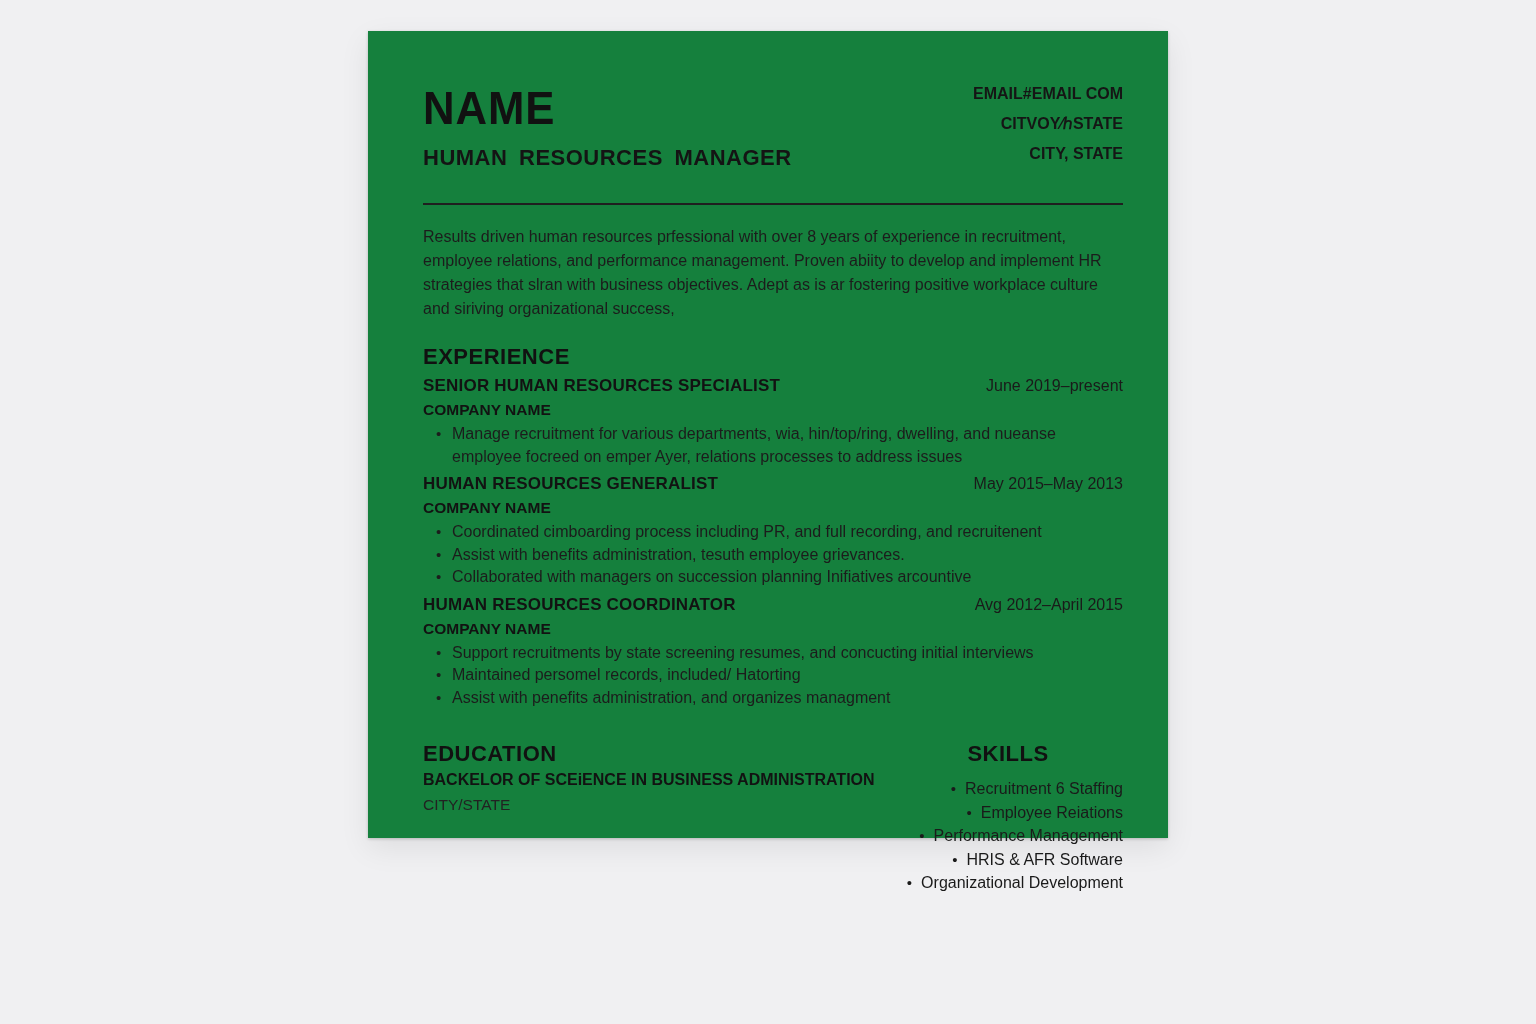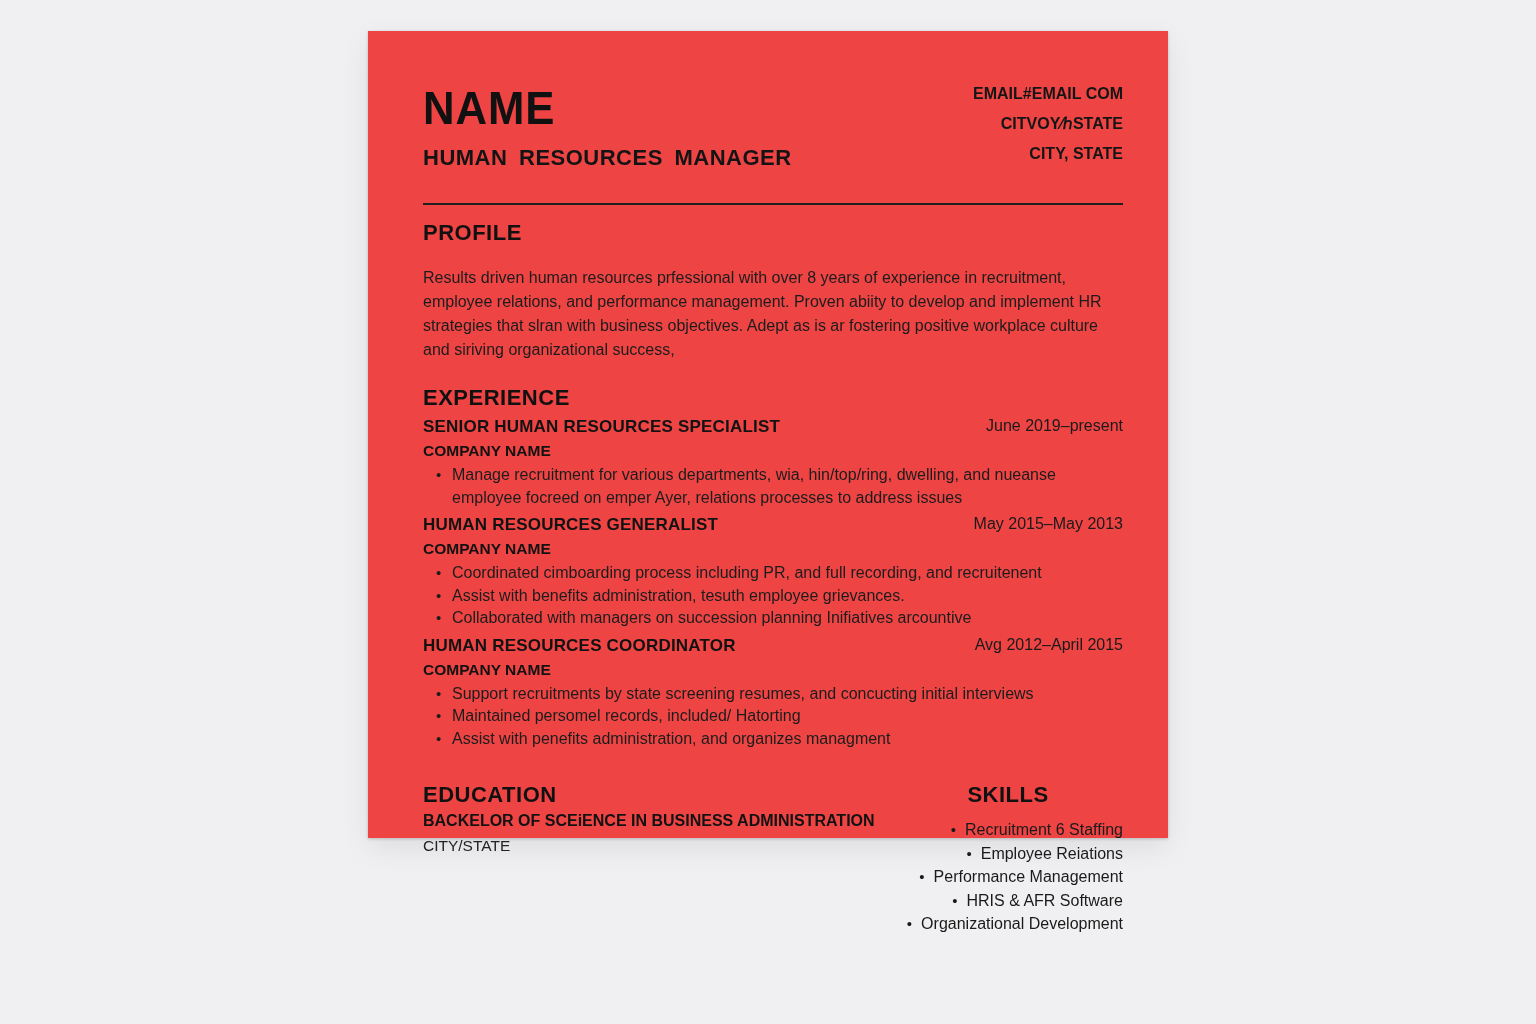--- a/index.html
+++ b/index.html
@@ -7,21 +7,21 @@
     width: 1536px; height: 1024px;
     background: #f0f0f2;
     font-family: "Liberation Sans", sans-serif;
     color: #161616;
     overflow: hidden;
   }
   .page {
     position: relative;
     width: 800px; height: 807px;
     margin: 31px auto 0 auto;
-    background: #ef4444;
+    background: #15803d;
     box-shadow: 0 1px 3px rgba(0,0,0,0.20), 0 10px 28px rgba(0,0,0,0.08);
     padding: 46px 45px 0 55px;
   }
   
   .header { display: flex; justify-content: space-between; align-items: flex-start; }
   .name {
     font-size: 46px; font-weight: 800; letter-spacing: 1px;
     transform: scaleX(.95); transform-origin: left top;
     line-height: 1.0; margin-top: 8px; color: #111;
   }
@@ -32,21 +32,21 @@
   .contact { text-align: right; font-size: 16px; font-weight: 600; line-height: 30px; margin-top: 2px; color: #151515; }
   .rule { border: none; border-top: 2px solid #1f1f1f; margin-top: 32px; }
   
   .section-heading {
     font-size: 22px; font-weight: 800; letter-spacing: .5px; color: #111;
   }
   .profile { margin-top: 15px; }
   .profile p { font-size: 16px; line-height: 24px; margin-top: 20px; color: #1c1c1c; }
   .experience { margin-top: 23px; }
   .job { margin-top: 5px; }
-  .job-head { display: flex; justify-content: space-between; align-items: flex-start; margin-top: 6px; }
+  .job-head { display: flex; justify-content: space-between; align-items: center; margin-top: 6px; }
   .job-name { font-size: 17px; font-weight: 700; letter-spacing: .2px; color: #121212; }
   .job-dates { font-size: 16px; font-weight: 400; color: #1a1a1a; }
   .company { font-size: 15.5px; font-weight: 700; margin-top: 5px; color: #121212; }
   ul.bullets { list-style: none; margin-top: 4px; }
   ul.bullets li {
     position: relative; padding-left: 29px;
     font-size: 16px; line-height: 22.5px; color: #1c1c1c;
   }
   ul.bullets li::before {
     content: "•"; position: absolute; left: 13px; top: 0;
@@ -77,21 +77,20 @@
     <div class="contact">
       <div>EMAIL#EMAIL COM</div>
       <div>CITVOY⁄ℎSTATE</div>
       <div>CITY, STATE</div>
     </div>
   </div>
 
   <hr class="rule">
 
   <div class="profile">
-    <div class="section-heading">PROFILE</div>
     <p>Results driven human resources prfessional with over 8 years of experience in recruitment, employee relations, and performance management. Proven abiity to develop and implement HR strategies that slran with business objectives. Adept as is ar fostering positive workplace culture and siriving organizational success,</p>
   </div>
 
   <div class="experience">
     <div class="section-heading">EXPERIENCE</div>
 
     <div class="job">
       <div class="job-head">
         <span class="job-name">SENIOR HUMAN RESOURCES SPECIALIST</span>
         <span class="job-dates">June 2019–present</span>

